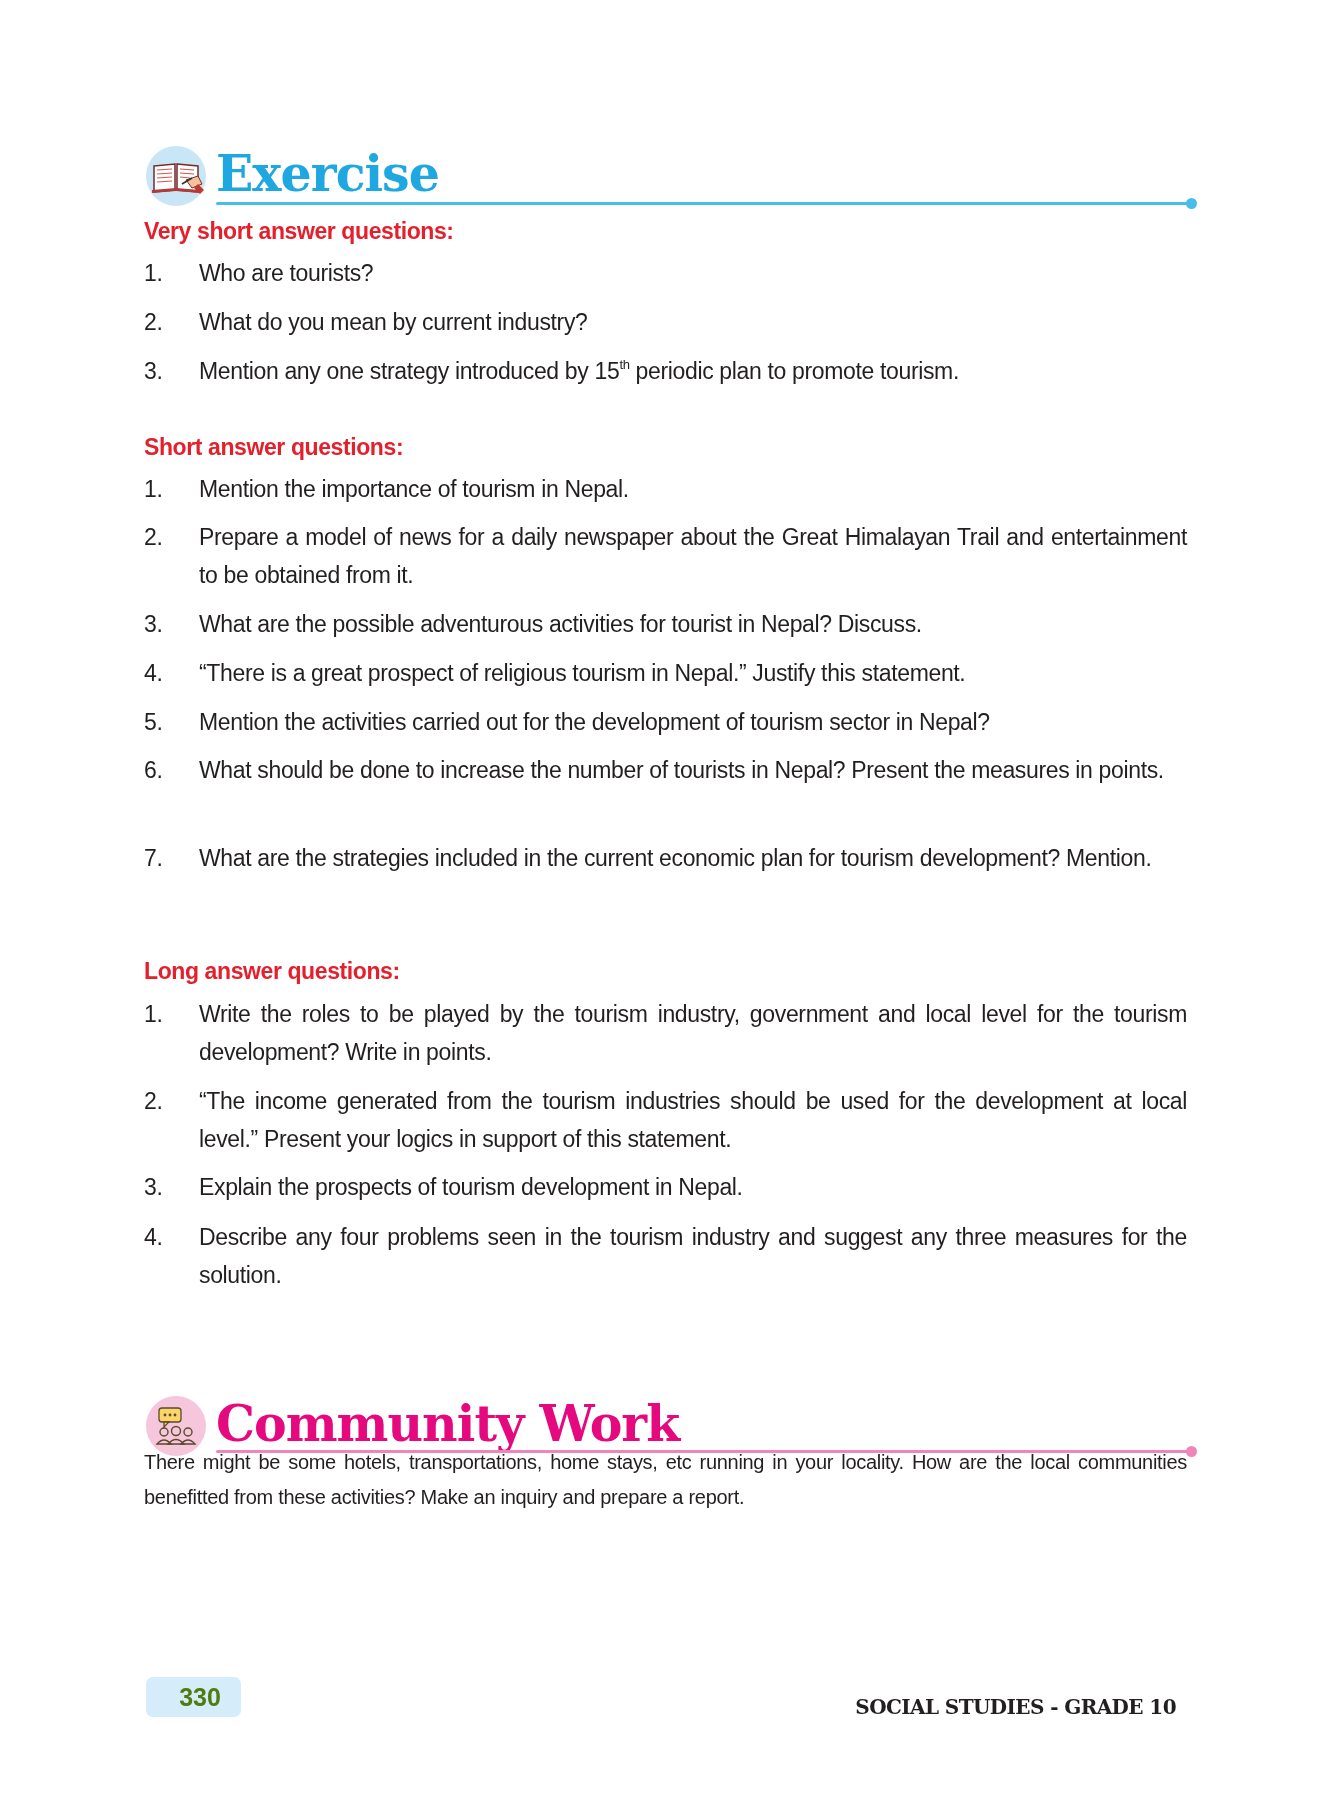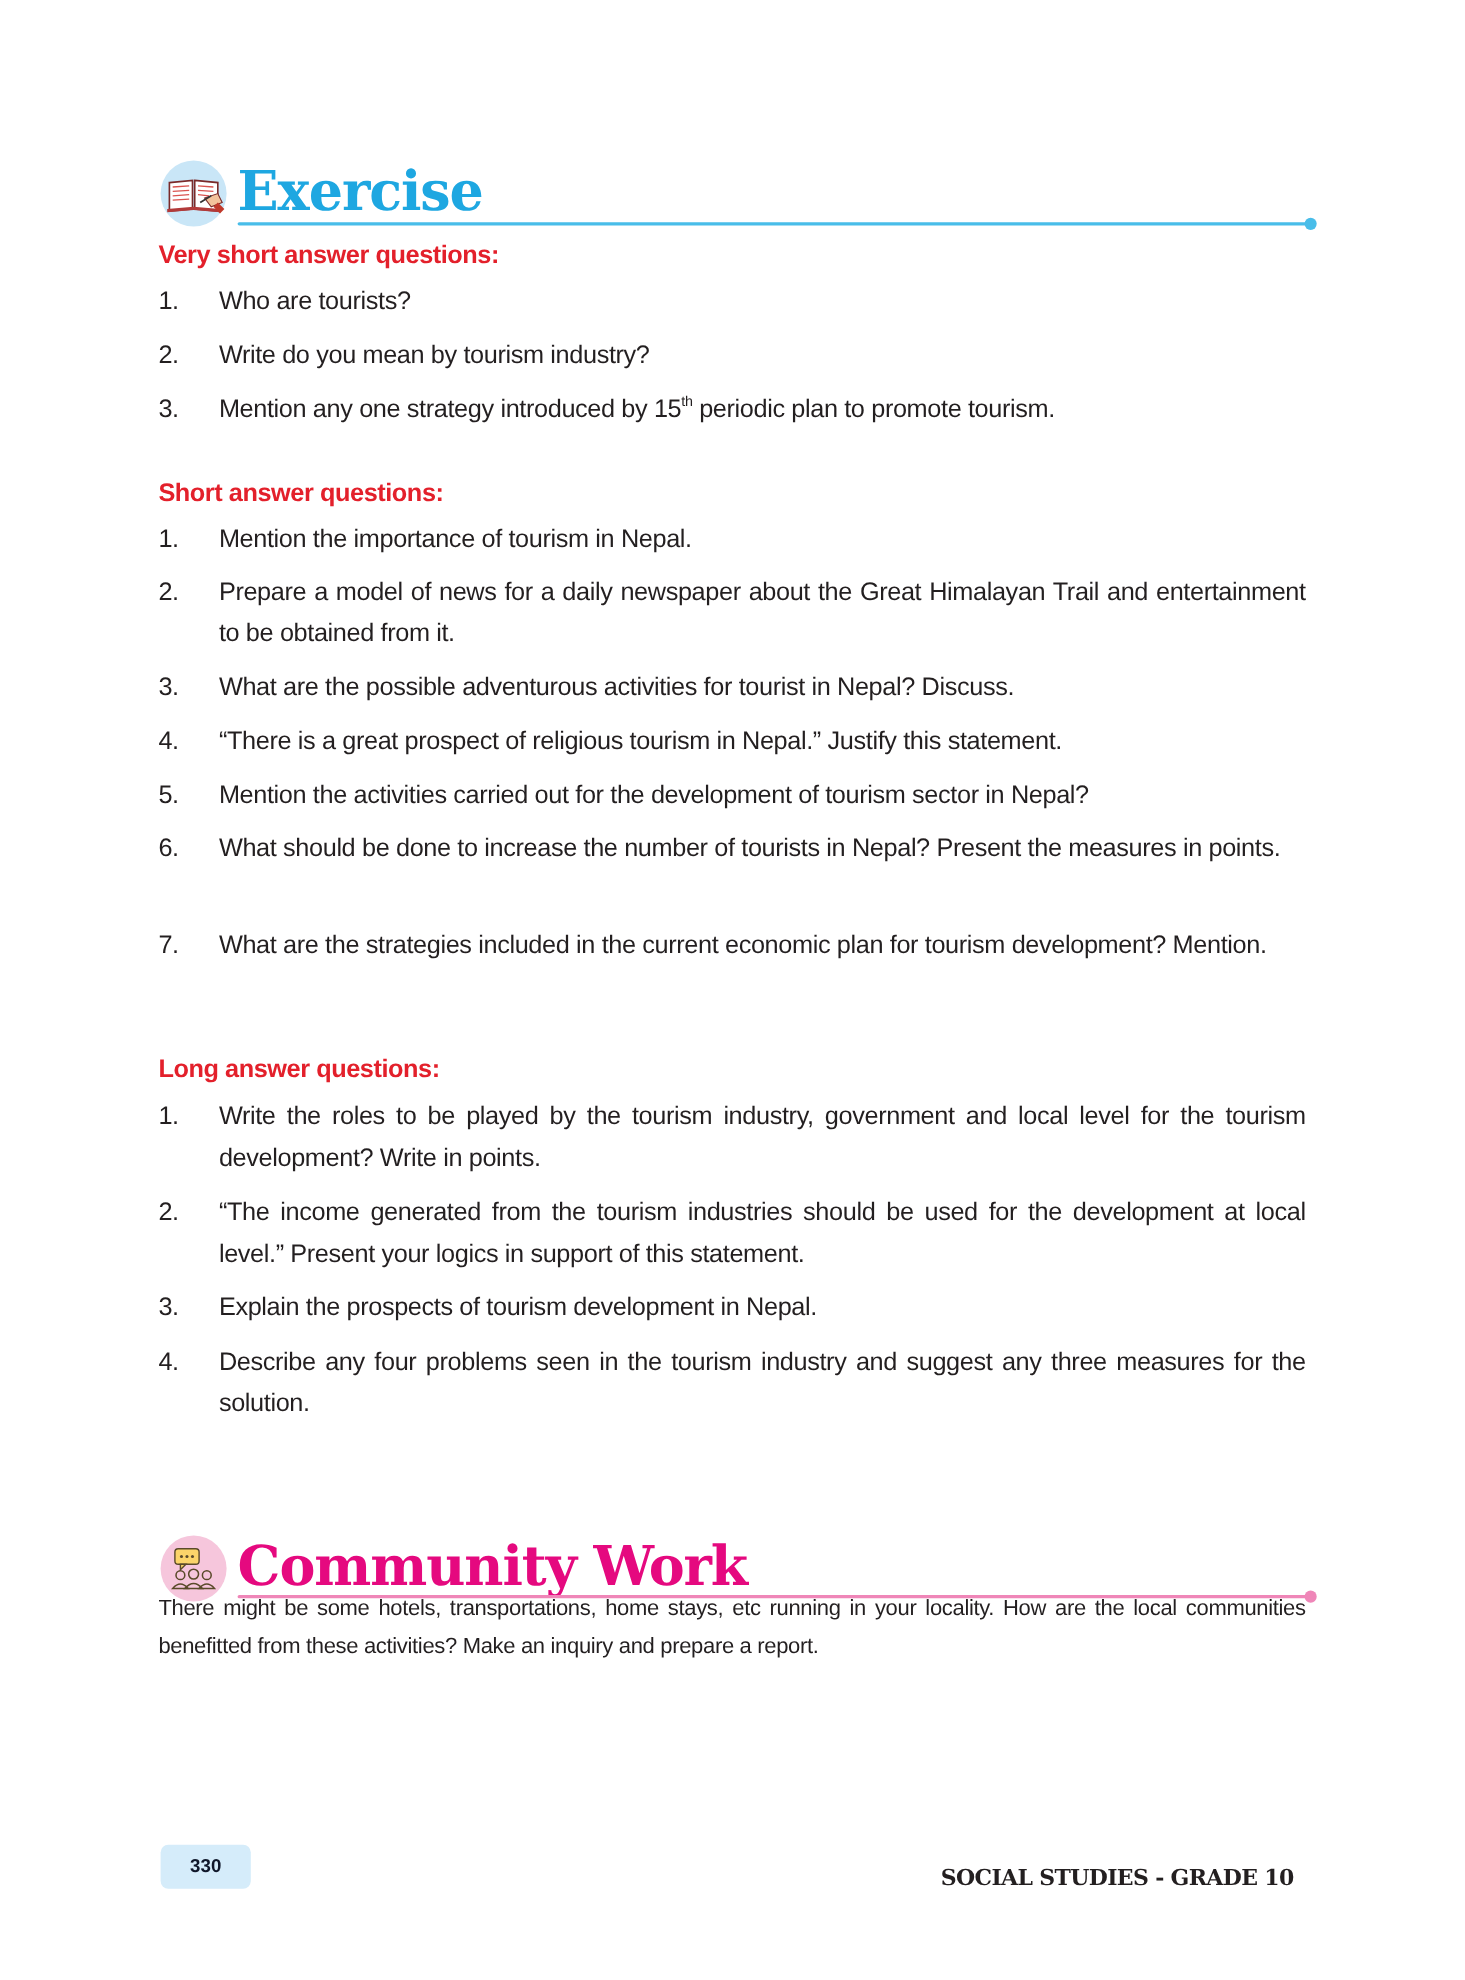--- a/index.html
+++ b/index.html
@@ -34,21 +34,21 @@
        letter-spacing: -0.35px; }
   .q .num { position: absolute; left: 0; top: 0; width: 50px; }
   .q .txt { display: block; margin-left: 55px; text-align: justify; }
   .q sup { font-size: 13px; vertical-align: 10px; line-height: 0; }
 
   .para { position: absolute; left: 144px; width: 1043px; font-size: 20px; line-height: 35px;
           text-align: justify; letter-spacing: -0.3px; }
 
   #page-num-box { position: absolute; left: 146px; top: 1677px; width: 82px; height: 40px;
                   background: #d5ecfa; border-radius: 7px; text-align: center;
-                  font-weight: bold; font-size: 17px; line-height: 40px; color: #0f172a; }
+                  font-weight: bold; font-size: 25px; line-height: 40px; color: #4d7c0f; padding-left: 13px; }
   #footer-title { position: absolute; left: 854px; top: 1692px; width: 322px;
                   font-family: "DejaVu Serif", serif; font-weight: bold; font-size: 20px;
                   letter-spacing: -0.6px; text-align: right; color: #231f20; line-height: 30px;
                   white-space: nowrap; }
 </style>
 </head>
 <body>
 
 <div class="sec-head" id="exercise-head">
   <div class="sec-icon">
@@ -76,21 +76,21 @@
 </div>
 
 <div class="subhead" style="top:218px;">Very short answer questions:</div>
 
 <div class="q" style="top:254px;">
   <span class="num">1.</span>
   <span class="txt">Who are tourists?</span>
 </div>
 <div class="q" style="top:303px;">
   <span class="num">2.</span>
-  <span class="txt">Write do you mean by tourism industry?</span>
+  <span class="txt">What do you mean by current industry?</span>
 </div>
 <div class="q" style="top:352px;">
   <span class="num">3.</span>
   <span class="txt"><span>Mention any one strategy introduced by 15</span><sup>th</sup><span> periodic plan to promote tourism.</span></span>
 </div>
 
 <div class="subhead" style="top:434px;">Short answer questions:</div>
 
 <div class="q" style="top:470px;">
   <span class="num">1.</span>

